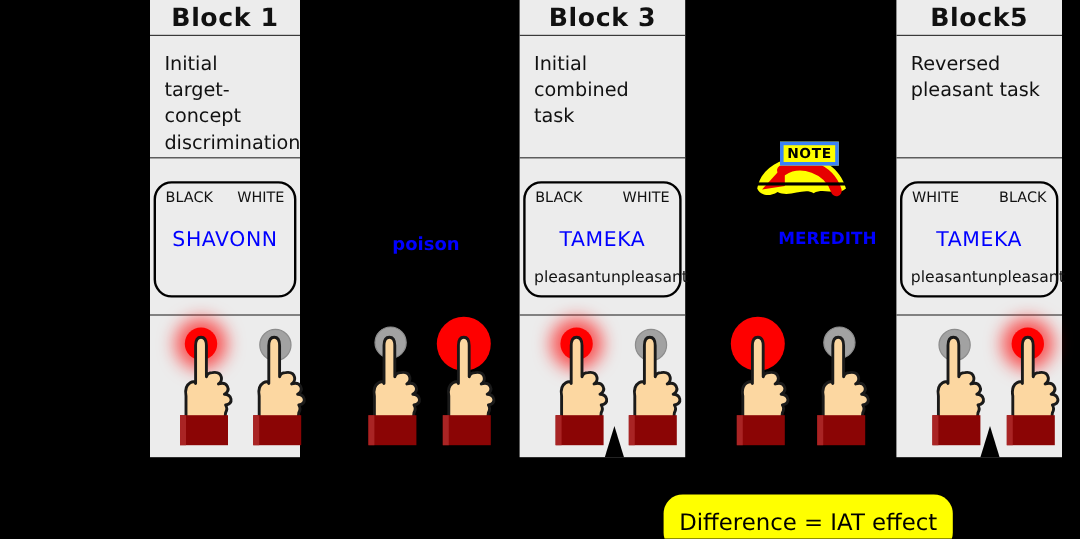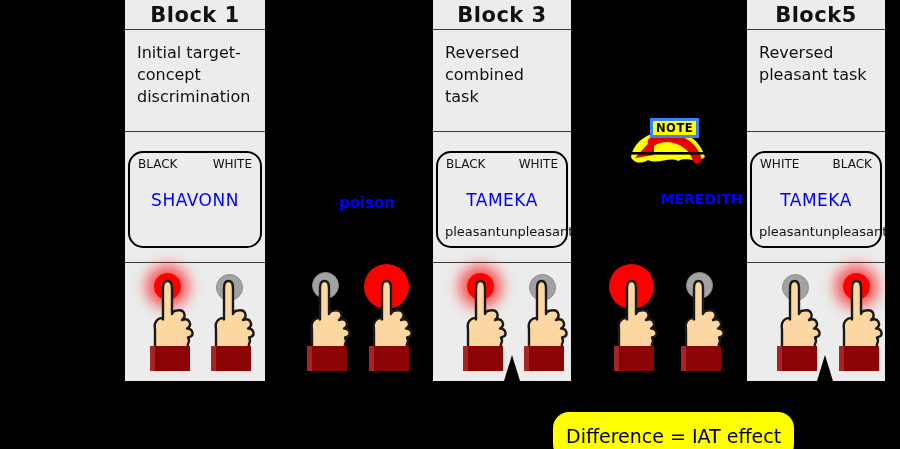--- a/index.html
+++ b/index.html
@@ -2,21 +2,21 @@
 <html><head>
 <meta charset="utf-8">
 <style>
   html,body{margin:0;padding:0;background:#000;}
   #stage{
     position:relative;width:900px;height:449px;background:#000;overflow:hidden;
     font-family:"DejaVu Sans","Liberation Sans",sans-serif;
   }
   
   .panel{position:absolute;top:0;height:381px;background:#ececec;color:#111;}
-  .panel.p1{left:125px;width:140px;}
+  .panel.p1{left:125px;width:125px;}
   .panel.p3{left:433px;width:138px;}
   .panel.p5{left:747px;width:138px;}
   .panel .hdr{
     height:29px;border-bottom:1.5px solid #3a3a3a;display:flex;align-items:center;justify-content:center;
     font-size:21px;font-weight:bold;letter-spacing:.5px;
   }
   .panel .desc{
     position:absolute;top:30px;left:0;right:0;height:102px;border-bottom:1.5px solid #3a3a3a;
     padding:12px 10px 0 12px;box-sizing:border-box;font-size:16px;line-height:22px;
   }
@@ -26,21 +26,21 @@
   .stimbox{
     position:absolute;top:18px;left:3px;right:3px;height:93px;
     border:2px solid #000;border-radius:15px;box-sizing:content-box;
   }
   .stimbox .cats{display:flex;justify-content:space-between;padding:4px 8px 0 8px;font-size:12px;}
   .stimbox .word{position:absolute;top:50%;left:0;right:0;transform:translateY(-50%);
     text-align:center;color:#0000ff;font-size:17px;letter-spacing:.5px;}
   .stimbox .attrs{position:absolute;bottom:7px;left:0;right:0;display:flex;justify-content:space-between;
     padding:0 7px;font-size:13px;}
   
-  .gapword{position:absolute;text-align:center;color:#0000ff;font-weight:bold;margin-left:12px;}
+  .gapword{position:absolute;text-align:center;color:#0000ff;font-weight:bold;}
   .gapword.poison{left:277px;width:156px;top:194px;font-size:15px;}
   .gapword.meredith{left:609px;width:161px;top:191px;font-size:14px;}
   
   .btn{position:absolute;border-radius:50%;}
   .btn.gray{width:25px;height:25px;background:#a2a2a2;border:1px solid #8c8c8c;}
   .btn.red-glow{width:27px;height:27px;background:#ff0000;box-shadow:0 0 14px 8px rgba(255,0,0,.65);}
   .btn.red-big{width:45px;height:45px;background:#fe0000;}
   .hand{position:absolute;width:64px;height:100px;}
   
   .pill{
@@ -87,21 +87,21 @@
           <span>BLACK</span>
           <span>WHITE</span>
         </div>
         <div class="word">SHAVONN</div>
       </div>
     </div>
   </div>
 
   <div class="panel p3">
     <div class="hdr">Block 3</div>
-    <div class="desc">Reversed combined task</div>
+    <div class="desc">Initial combined task</div>
     <div class="stim">
       <div class="stimbox">
         <div class="cats">
           <span>BLACK</span>
           <span>WHITE</span>
         </div>
         <div class="word">TAMEKA</div>
         <div class="attrs">
           <span>pleasant</span>
           <span>unpleasant</span>

